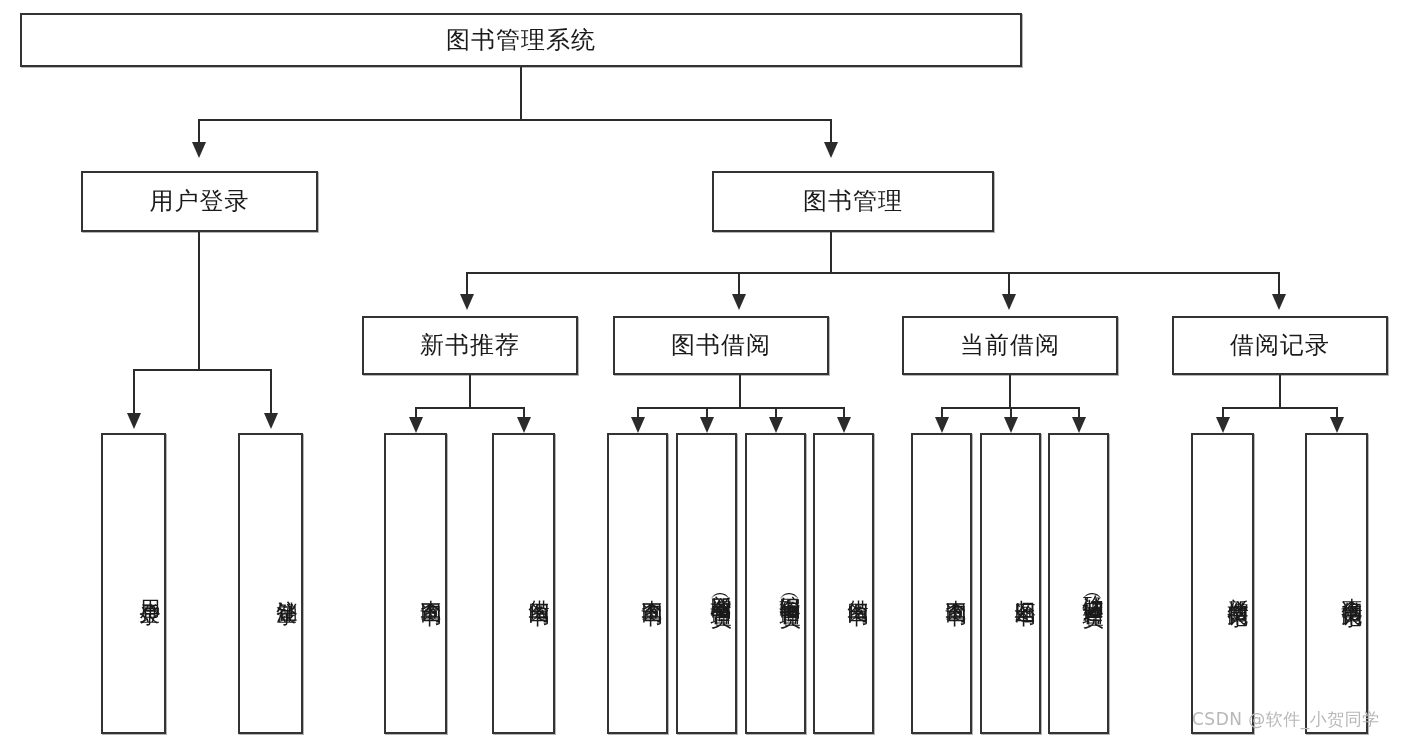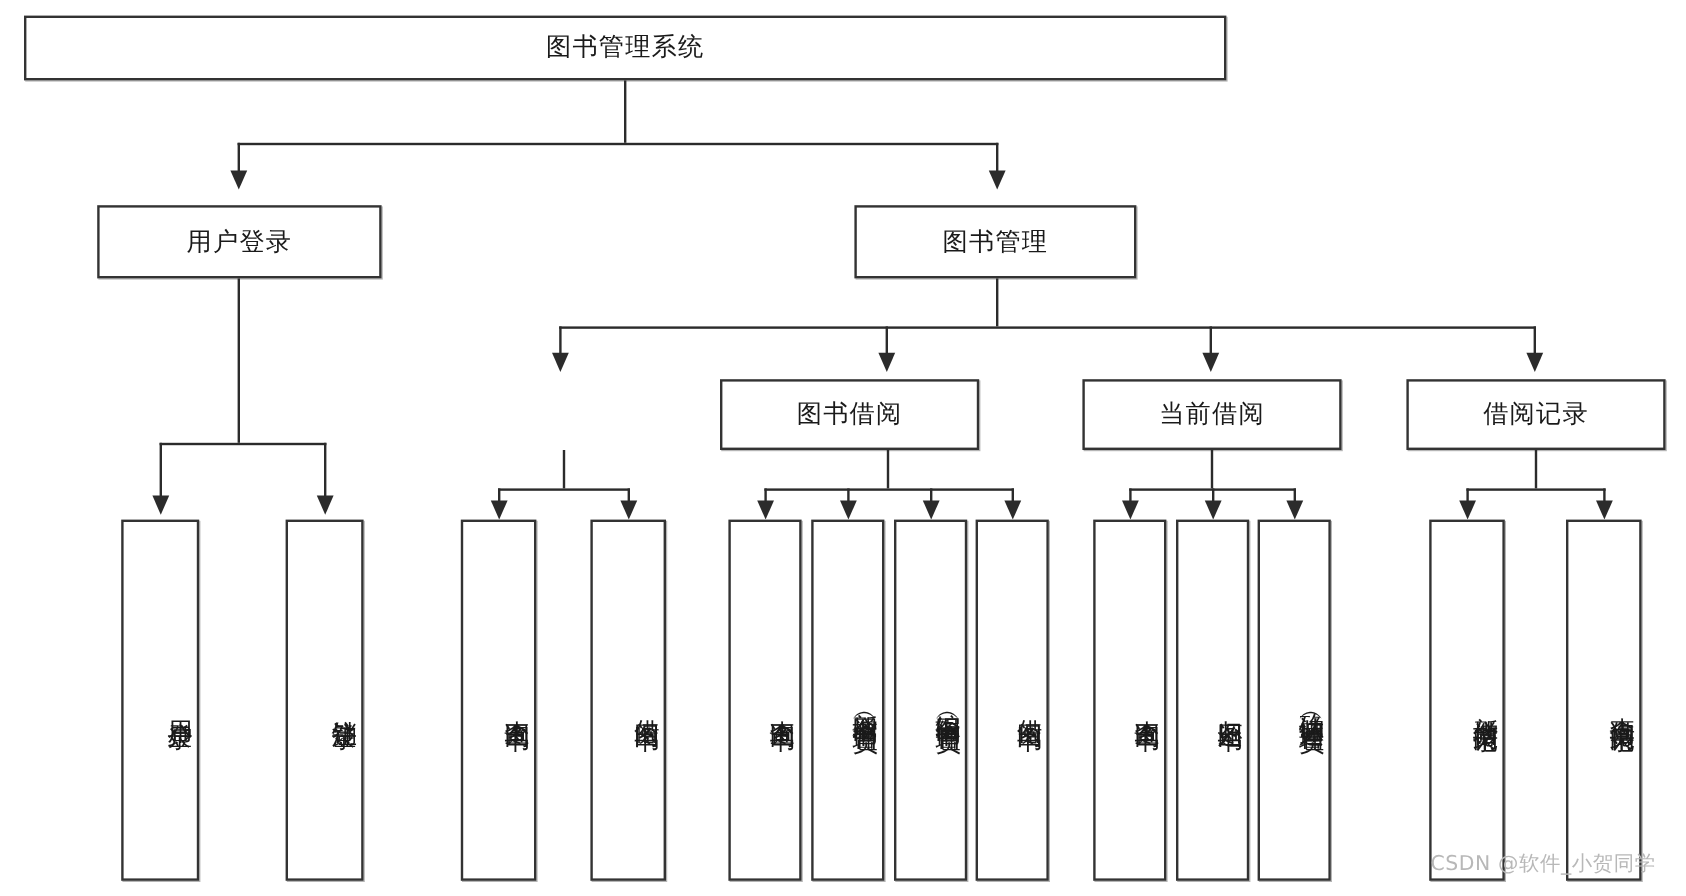--- a/index.html
+++ b/index.html
@@ -22,21 +22,21 @@
     box-sizing: border-box;
     border: 2px solid #333333;
     background: #ffffff;
     display: flex;
     align-items: center;
     justify-content: center;
     color: #1a1a1a;
     box-shadow: 1px 1px 0 rgba(120,120,120,0.55);
   }
   .node.horiz {
-    font-size: 21px;
+    font-size: 24px;
     letter-spacing: 1px;
     line-height: 1.1;
   }
   .node.vert {
     writing-mode: vertical-rl;
     text-orientation: upright;
     font-size: 21px;
     letter-spacing: 2px;
     padding-top: 6px;
     align-items: flex-start;
@@ -79,21 +79,21 @@
   <div class="edge v" style="left:520px; top:67px; height:52px;"></div>
   <div class="edge h" style="left:198px; top:119px; width:634px;"></div>
   <div class="edge v" style="left:198px; top:119px; height:25px;"></div>
   <div class="arrow" style="left:192px; top:142px;"></div>
   <div class="edge v" style="left:830px; top:119px; height:25px;"></div>
   <div class="arrow" style="left:824px; top:142px;"></div>
 
   <div class="node horiz" style="left:81px; top:171px; width:237px; height:61px;">
     <span>用户登录</span>
   </div>
-  <div class="node horiz" style="left:712px; top:171px; width:235px; height:61px;">
+  <div class="node horiz" style="left:712px; top:171px; width:282px; height:61px;">
     <span>图书管理</span>
   </div>
 
   <div class="edge v" style="left:198px; top:232px; height:137px;"></div>
   <div class="edge h" style="left:133px; top:369px; width:139px;"></div>
   <div class="edge v" style="left:133px; top:369px; height:46px;"></div>
   <div class="arrow" style="left:127px; top:413px;"></div>
   <div class="edge v" style="left:270px; top:369px; height:46px;"></div>
   <div class="arrow" style="left:264px; top:413px;"></div>
 
@@ -108,21 +108,24 @@
   <div class="edge h" style="left:466px; top:272px; width:814px;"></div>
   <div class="edge v" style="left:466px; top:272px; height:24px;"></div>
   <div class="arrow" style="left:460px; top:294px;"></div>
   <div class="edge v" style="left:738px; top:272px; height:24px;"></div>
   <div class="arrow" style="left:732px; top:294px;"></div>
   <div class="edge v" style="left:1008px; top:272px; height:24px;"></div>
   <div class="arrow" style="left:1002px; top:294px;"></div>
   <div class="edge v" style="left:1278px; top:272px; height:24px;"></div>
   <div class="arrow" style="left:1272px; top:294px;"></div>
 
-  <div class="node horiz" style="left:600px; top:316px; width:216px; height:59px;">
+  <div class="node horiz" style="left:362px; top:316px; width:216px; height:59px;">
+    <span>新书推荐</span>
+  </div>
+  <div class="node horiz" style="left:613px; top:316px; width:216px; height:59px;">
     <span>图书借阅</span>
   </div>
   <div class="node horiz" style="left:1172px; top:316px; width:216px; height:59px;">
     <span>借阅记录</span>
   </div>
   <div class="node horiz" style="left:902px; top:316px; width:216px; height:59px;">
     <span>当前借阅</span>
   </div>
 
   <div class="edge v" style="left:469px; top:375px; height:32px;"></div>

